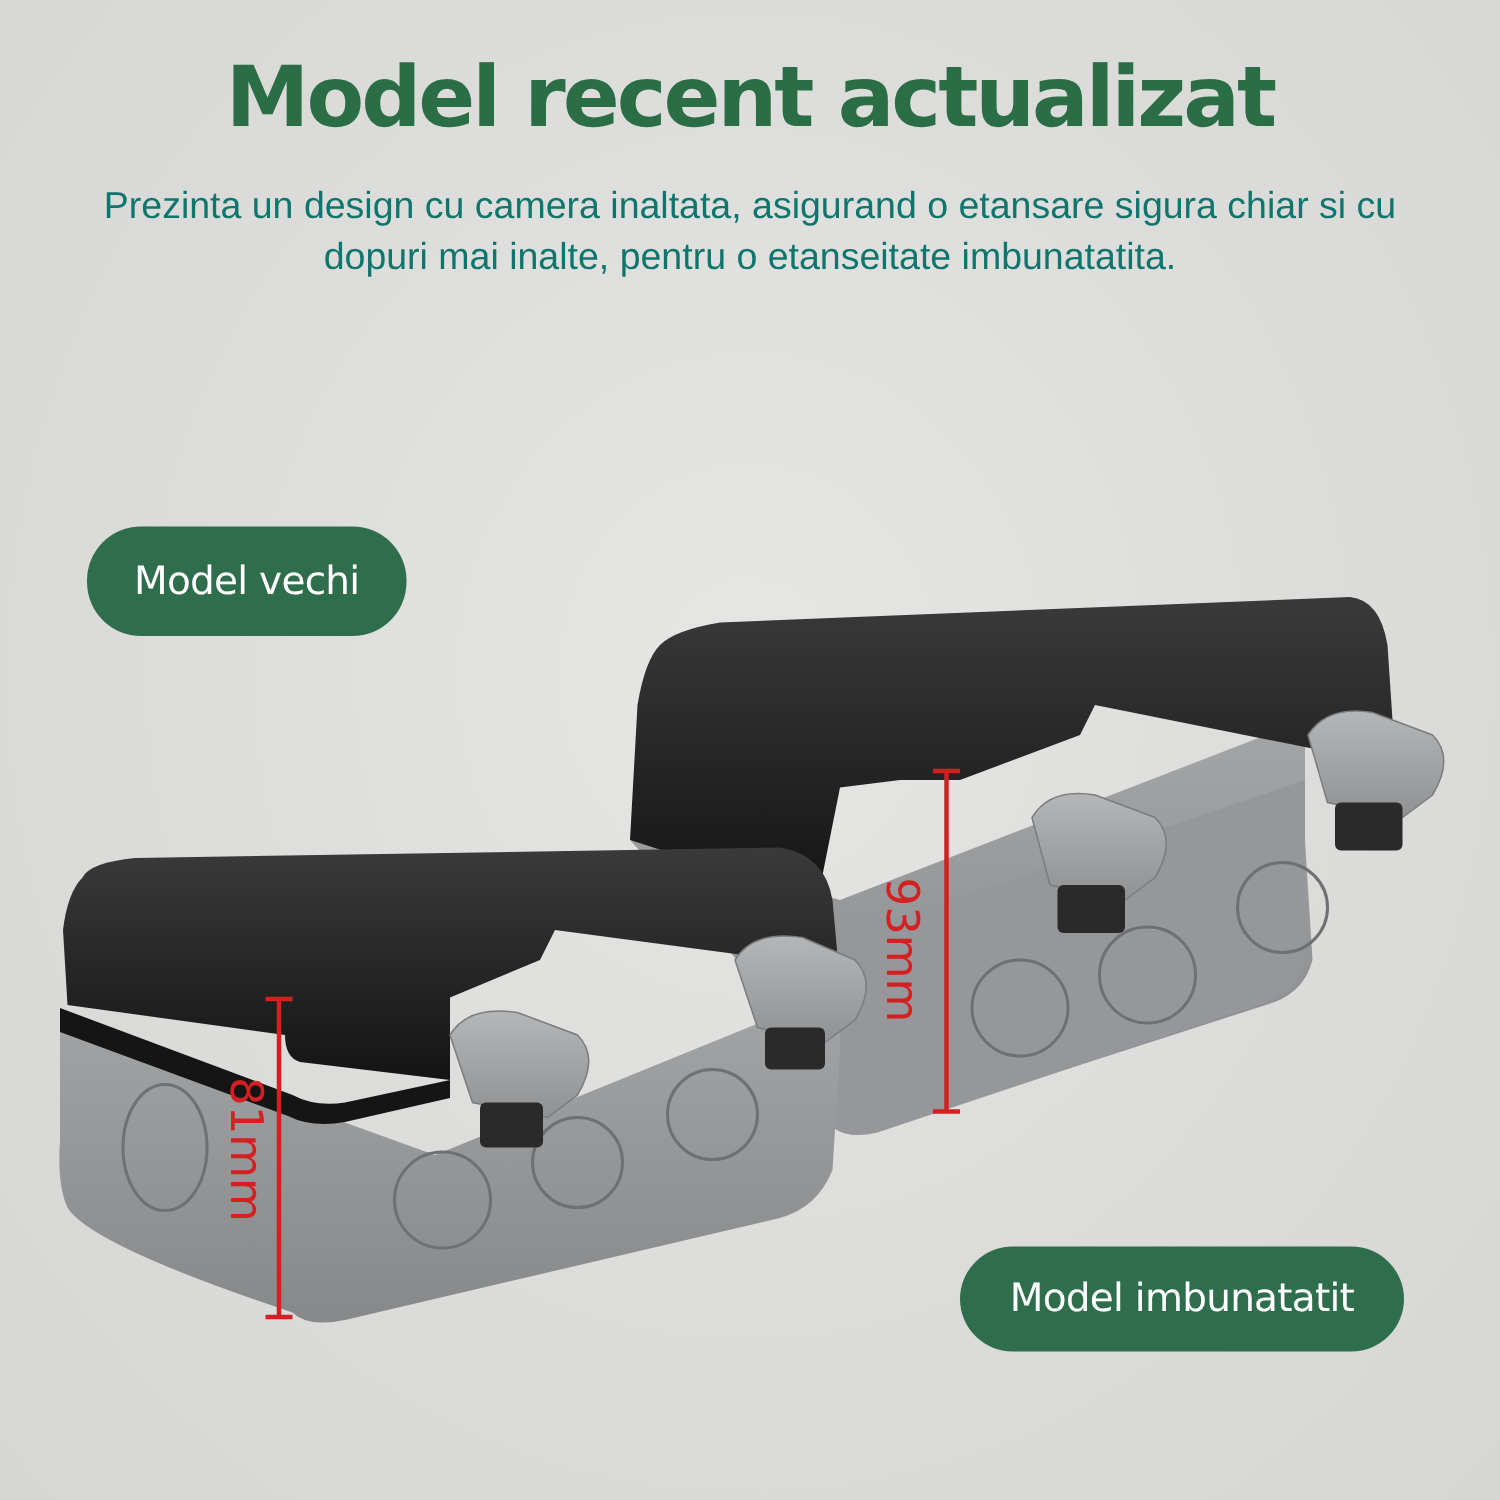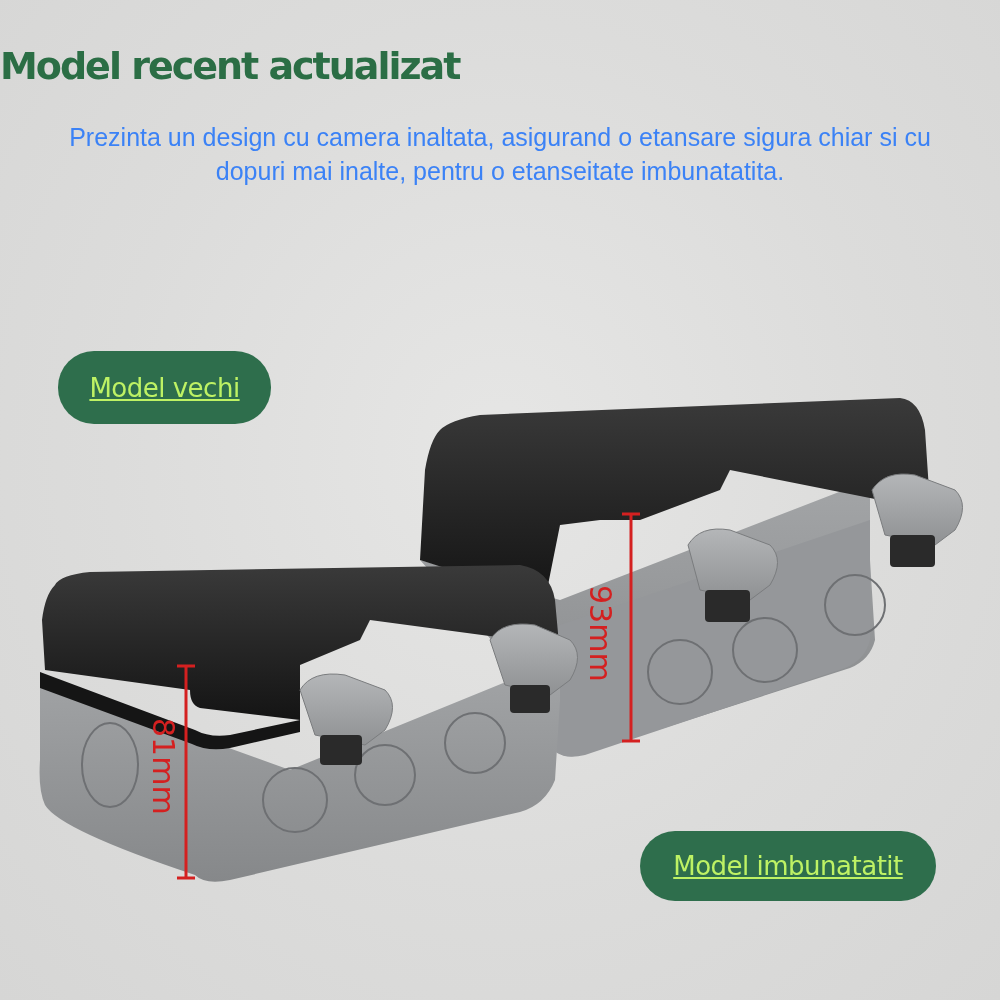--- a/index.html
+++ b/index.html
@@ -2,33 +2,33 @@
 <html><head>
 <meta charset="utf-8">
 <style>
   html, body { margin:0; padding:0; }
   body {
     width:1000px; height:1000px; overflow:hidden; position:relative;
     background: radial-gradient(ellipse at 50% 45%, #e6e6e5 0%, #dcdcdb 55%, #d6d6d5 100%);
     font-family: "DejaVu Sans", "Liberation Sans", sans-serif;
   }
   .title {
-    position:absolute; left:0; top:30px; width:1000px; text-align:left;
+    position:absolute; left:0; top:30px; width:1000px; text-align:center;
     font-family: "DejaVu Sans", sans-serif; font-weight:bold;
-    font-size:38px; letter-spacing:-2px; color:#2b6e45; line-height:72px;
+    font-size:56px; letter-spacing:-2px; color:#2b6e45; line-height:72px;
   }
   .subtitle {
     position:absolute; left:40px; top:120px; width:920px; text-align:center;
     font-family: "Liberation Sans", sans-serif;
-    font-size:25px; line-height:34px; color:#3b82f6;
+    font-size:25px; line-height:34px; color:#0f766e;
   }
   .pill {
-    position:absolute; background:#2e6e4c; color:#bef264; border-radius:36px;
+    position:absolute; background:#2e6e4c; color:#ffffff; border-radius:36px;
     display:flex; align-items:center; justify-content:center;
-    font-family: "DejaVu Sans", sans-serif; font-size:26px; letter-spacing:-0.5px;text-decoration:underline;
+    font-family: "DejaVu Sans", sans-serif; font-size:26px; letter-spacing:-0.5px;
   }
   .pill-old { left:58px; top:351px; width:213px; height:73px; }
   .pill-new { left:640px; top:831px; width:296px; height:70px; }
   svg.scene { position:absolute; left:0; top:0; }
   .dim-label {
     position:absolute; color:#d42020; font-family:"DejaVu Sans", sans-serif;
     font-size:30px; transform-origin:left top; white-space:nowrap;
   }
   .dim-81 { left:181px; top:718px; transform:rotate(90deg); }
   .dim-93 { left:618px; top:585px; transform:rotate(90deg); }

